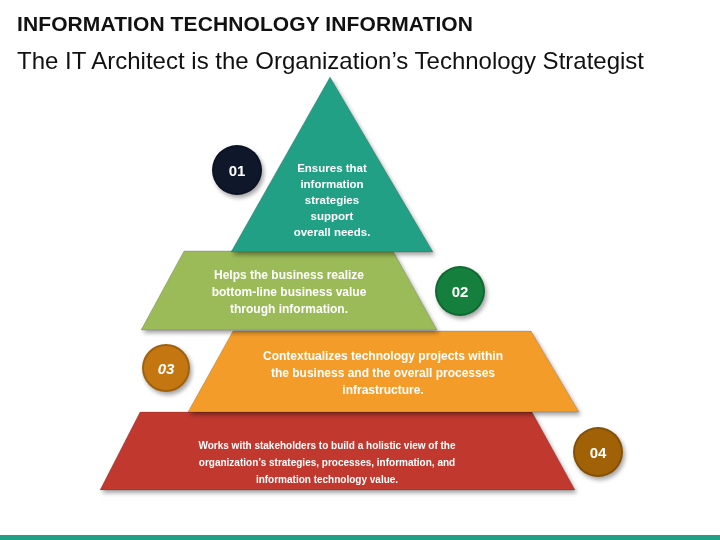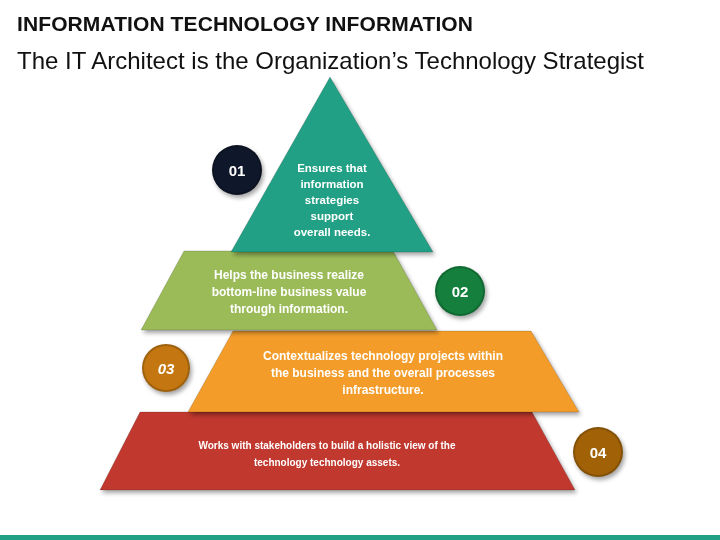--- a/index.html
+++ b/index.html
@@ -48,21 +48,22 @@
 </div>
 
 <div class="txt" style="left:243px; top:348px; width:280px; font-size:12px; line-height:17px;">
   <div>Contextualizes technology projects within</div>
   <div>the business and the overall processes</div>
   <div>infrastructure.</div>
 </div>
 
 <div class="txt" style="left:152px; top:429px; width:350px; font-size:10px; line-height:17px;margin-top:8px;">
   <div>Works with stakeholders to build a holistic view of the</div>
-  <div>technology technology assets.</div>
+  <div>organization’s strategies, processes, information, and</div>
+  <div>information technology value.</div>
 </div>
 
 <div class="circle num" style="left: 212px; top: 145px; width: 50px; height: 50px; background: #0f172a;">01</div>
 <div class="circle num" style="left: 435px; top: 266px; width: 50px; height: 50px; background: #15803d;">02</div>
 <div class="circle num" style="left: 142px; top: 344px; width: 48px; height: 48px; background: rgb(196, 119, 17); font-style: italic;">03</div>
 <div class="circle num" style="left: 573px; top: 427px; width: 50px; height: 50px; background: #a16207;">04</div>
 
 <div class="bottom-bar" style="background: rgb(34, 160, 133);"></div>
 
 </body></html>

